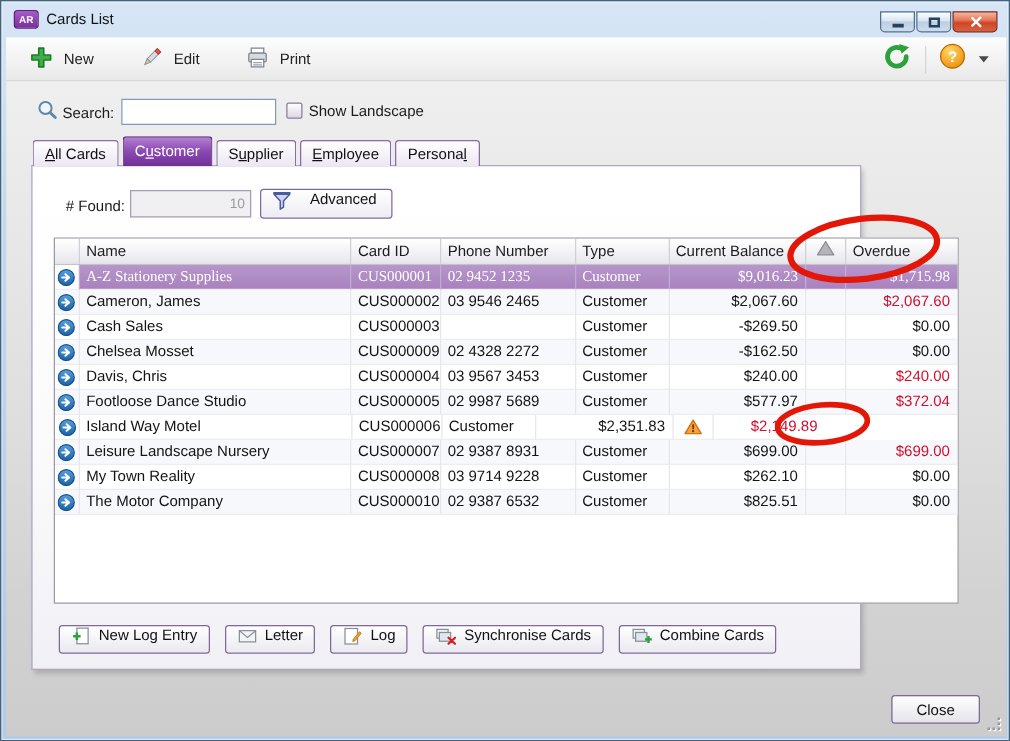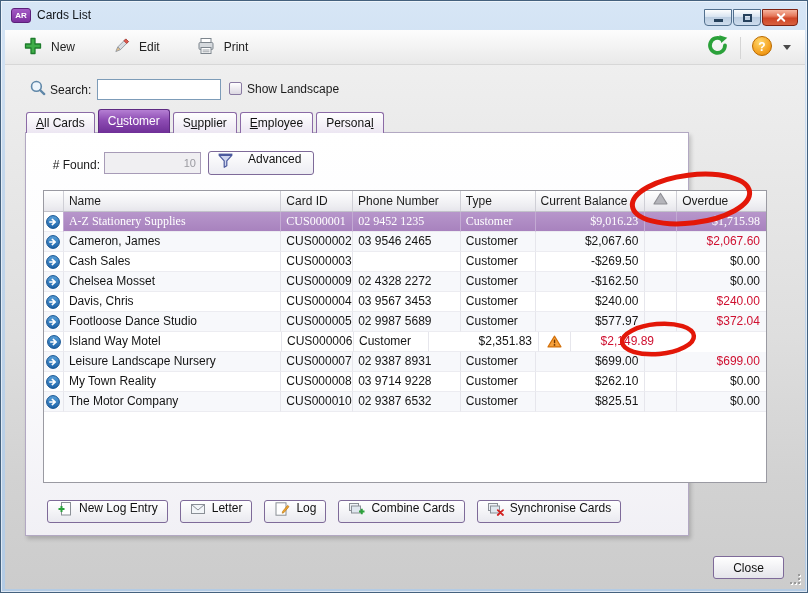--- a/index.html
+++ b/index.html
@@ -454,31 +454,31 @@
             <span><svg width="16" height="16" viewBox="0 0 16 16">
                 <rect x="2" y="1.8" width="10" height="12.4" fill="#fff" stroke="#8a8f96"></rect>
                 <path d="M8.6 10.4 L13.6 4.4 L15 5.6 L10 11.6 L8.2 12.2 Z" fill="#f0a32f" stroke="#b97a14" stroke-width="0.7"></path>
               </svg></span>
             <span>Log</span>
           </div>
           <div class="pbtn">
             <span><svg width="17" height="16" viewBox="0 0 17 16">
                 <rect x="1.5" y="2.5" width="9" height="7" fill="#eef2f6" stroke="#8a8f96"></rect>
                 <rect x="3.5" y="5" width="9" height="7" fill="#dfe7ee" stroke="#8a8f96"></rect>
-                <path d="M11 10.5h5.5M13.8 7.8v5.5" stroke="#2ba13a" stroke-width="1.9"></path>
+                <path d="M10.8 9.2 L16 14 M16 9.2 L10.8 14" stroke="#d22020" stroke-width="1.8" stroke-linecap="round"></path>
               </svg></span>
-            <span>Combine Cards</span>
+            <span>Synchronise Cards</span>
           </div>
           <div class="pbtn">
             <span><svg width="17" height="16" viewBox="0 0 17 16">
                 <rect x="1.5" y="2.5" width="9" height="7" fill="#eef2f6" stroke="#8a8f96"></rect>
                 <rect x="3.5" y="5" width="9" height="7" fill="#dfe7ee" stroke="#8a8f96"></rect>
-                <path d="M10.8 9.2 L16 14 M16 9.2 L10.8 14" stroke="#d22020" stroke-width="1.8" stroke-linecap="round"></path>
+                <path d="M11 10.5h5.5M13.8 7.8v5.5" stroke="#2ba13a" stroke-width="1.9"></path>
               </svg></span>
-            <span>Synchronise Cards</span>
+            <span>Combine Cards</span>
           </div>
         </div>
     </div>
 
     <div id="close-button">Close</div>
     <div id="resize-grip">
         <i></i>
         <i></i>
         <i></i>
         <i></i>

